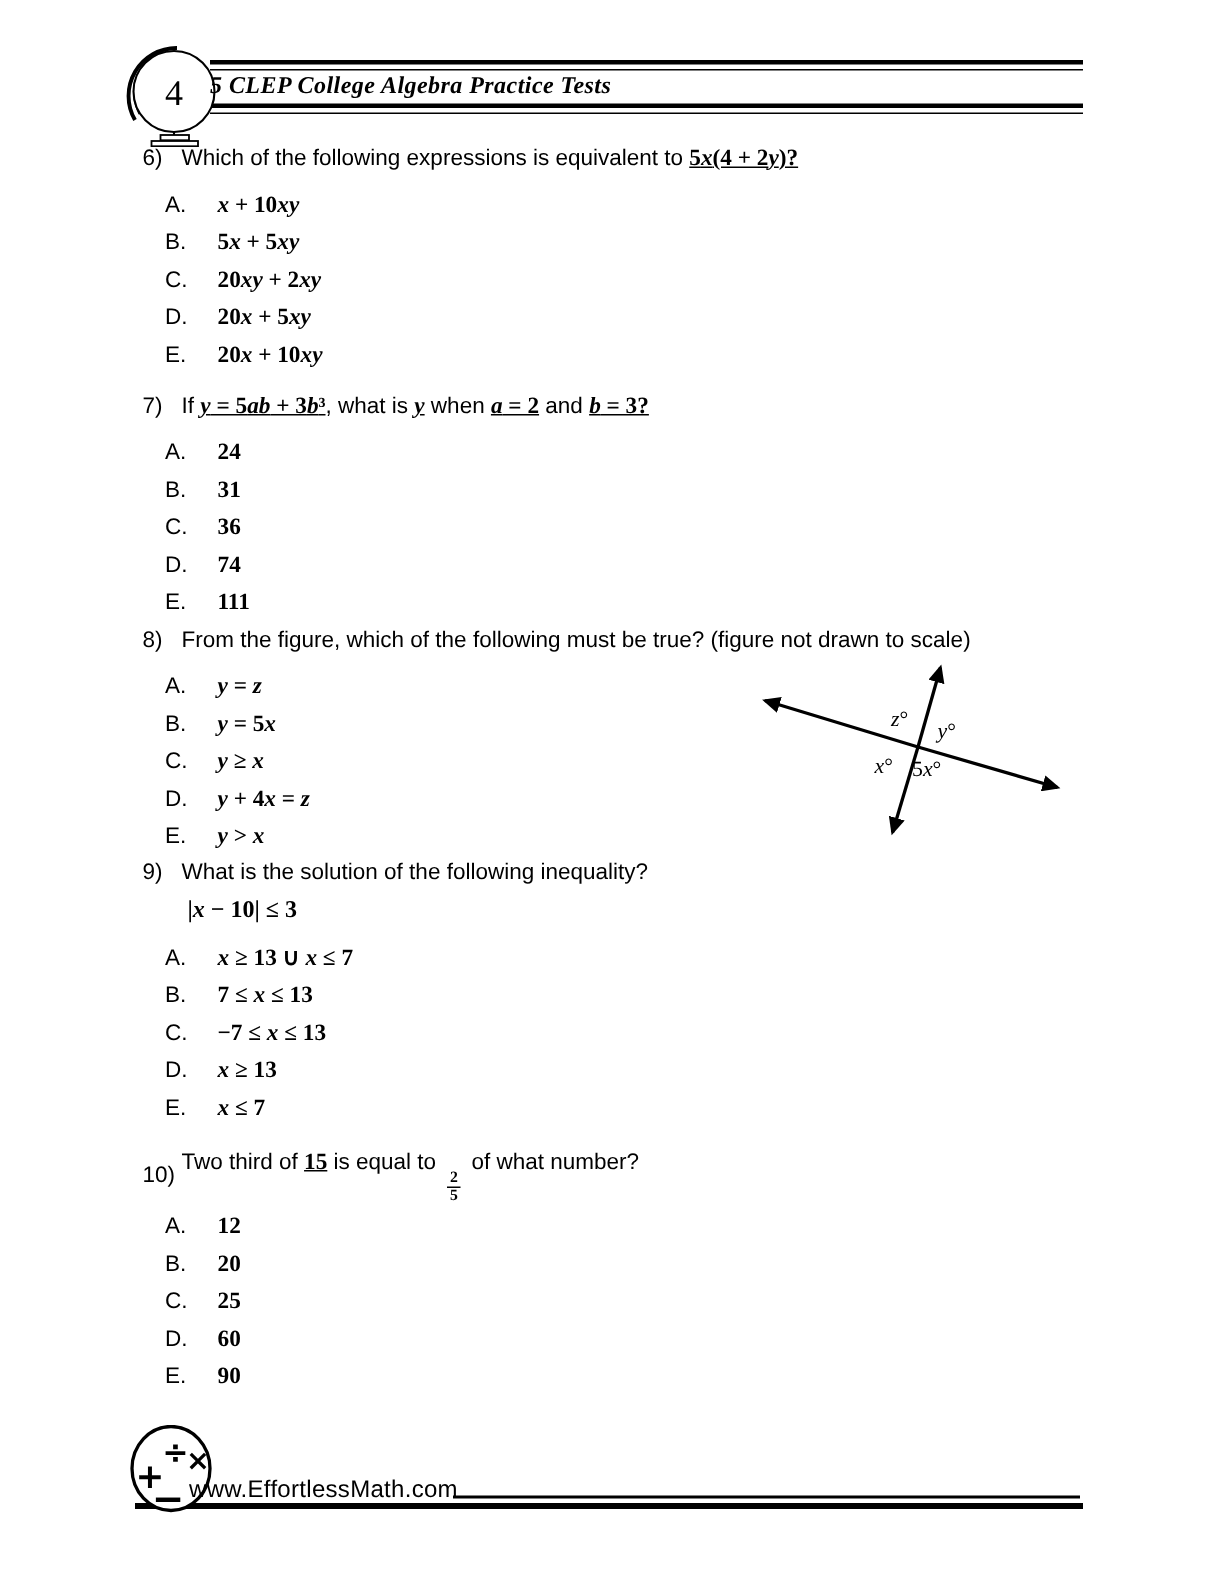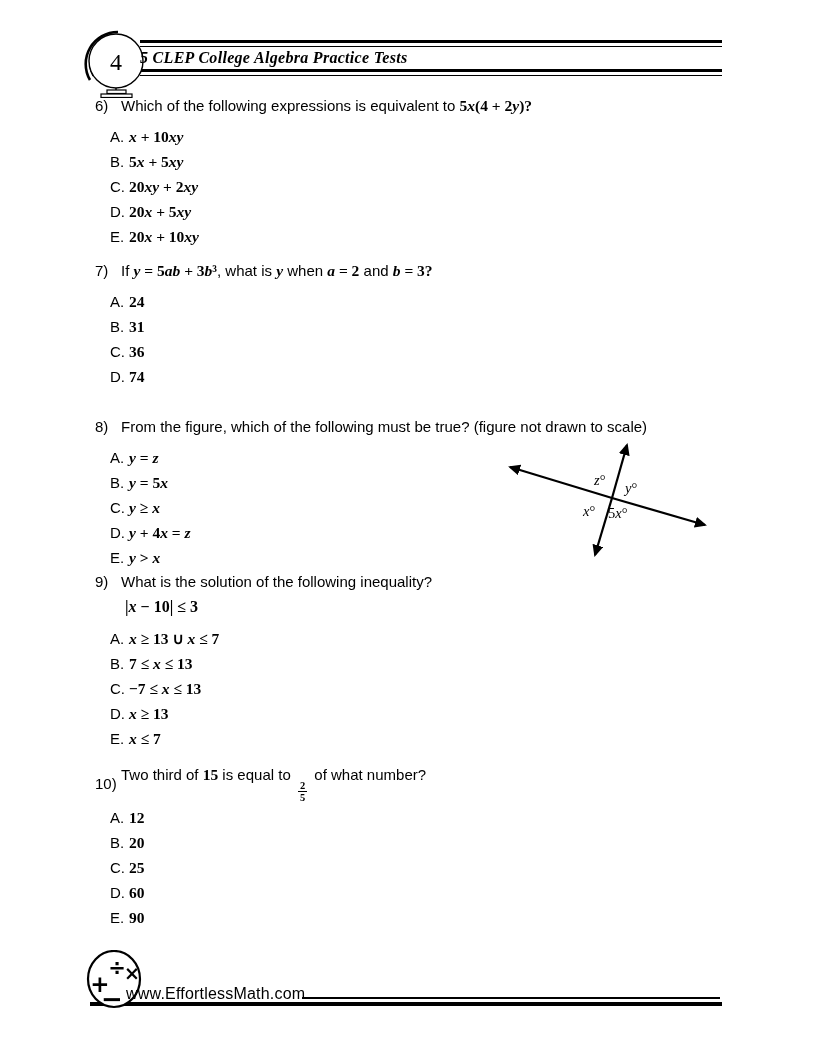--- a/index.html
+++ b/index.html
@@ -23,29 +23,29 @@
   #questions .question{position:absolute;left:95px;width:645px;font-size:15px;}
   #questions .question:nth-child(1){top:96px;}
   #questions .question:nth-child(2){top:261px;}
   #questions .question:nth-child(3){top:417px;}
   #questions .question:nth-child(4){top:572px;}
   #questions .question:nth-child(5){top:765px;}
   .q-prompt{display:flex;line-height:20px;}
   .q-num{flex:0 0 26px;}
   .q-body{flex:1;}
   .math{font-family:"Liberation Serif",serif;font-size:15.5px;}
-  .q-body .math{font-weight:700;}
+  .q-body .math{font-weight:700;text-decoration:underline;}
   .q-formula{
     font-family:"Liberation Serif",serif;font-weight:700;font-size:16px;
     height:22px;line-height:22px;margin-top:4px;padding-left:30px;
   }
   .q-options{margin-top:8px;margin-left:15px;}
   .option{height:25px;line-height:25px;white-space:nowrap;}
   .opt-letter{display:inline-block;min-width:17px;}
-  .opt-value{font-family:"Liberation Serif",serif;font-size:15.5px;font-weight:600;margin-left:2px;}
+  .opt-value{font-family:"Liberation Serif",serif;font-size:15.5px;font-weight:600;margin-left:18px;}
   #questions .question:nth-child(5) .q-prompt{min-height:34px;align-items:center;}
   #questions .question:nth-child(5) .q-options{margin-top:2px;}
 
   .frac{
     display:inline-flex;flex-direction:column;text-align:center;vertical-align:-9px;
     font-family:"Liberation Serif",serif;font-weight:700;font-size:10.5px;line-height:11px;margin:0 3px;
   }
   .frac .num{border-bottom:1.3px solid #000;padding:0 2px;}
   .frac .den{padding:0 2px;}
 
@@ -101,20 +101,21 @@
       <div class="question">
         <div class="q-prompt">
           <span class="q-num">7)</span>
           <span class="q-body"><span>If </span><span class="math"><i>y</i> = 5<i>ab</i> + 3<i>b</i>³</span><span>, what is </span><span class="math"><i>y</i></span><span> when </span><span class="math"><i>a</i> = 2</span><span> and </span><span class="math"><i>b</i> = 3?</span></span>
         </div>
         <div class="q-options">
           <div class="option"><span class="opt-letter">A.</span><span class="opt-value math">24</span></div>
           <div class="option"><span class="opt-letter">B.</span><span class="opt-value math">31</span></div>
           <div class="option"><span class="opt-letter">C.</span><span class="opt-value math">36</span></div>
           <div class="option"><span class="opt-letter">D.</span><span class="opt-value math">74</span></div>
+          <div class="option"><span class="opt-letter">E.</span><span class="opt-value math">111</span></div>
         </div>
       </div>
       <div class="question">
         <div class="q-prompt">
           <span class="q-num">8)</span>
           <span class="q-body"><span>From the figure, which of the following must be true? (figure not drawn to scale)</span></span>
         </div>
         <div class="q-options">
           <div class="option"><span class="opt-letter">A.</span><span class="opt-value math"><i>y</i> = <i>z</i></span></div>
           <div class="option"><span class="opt-letter">B.</span><span class="opt-value math"><i>y</i> = 5<i>x</i></span></div>

